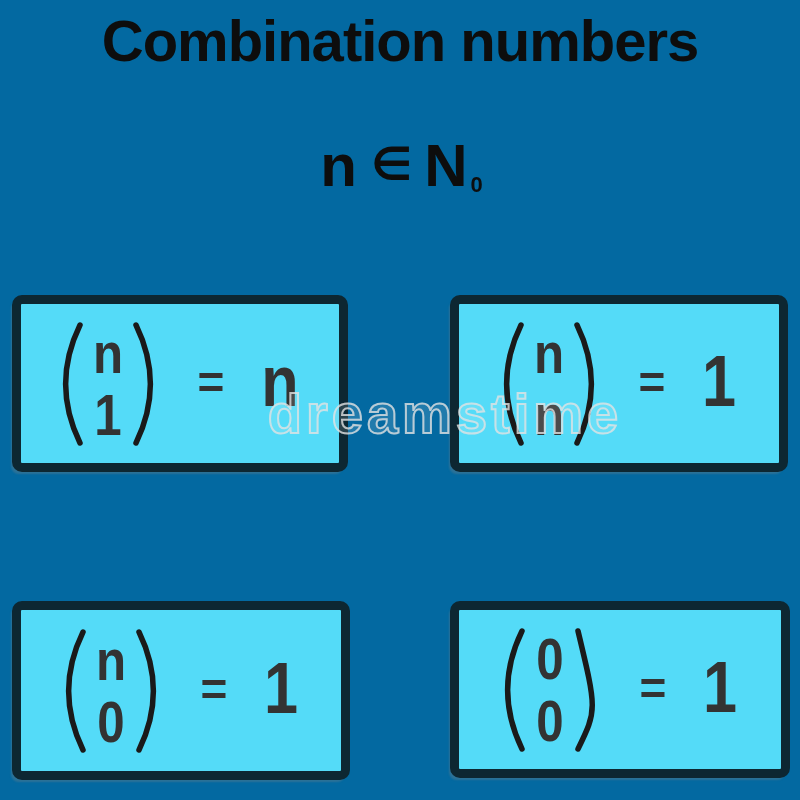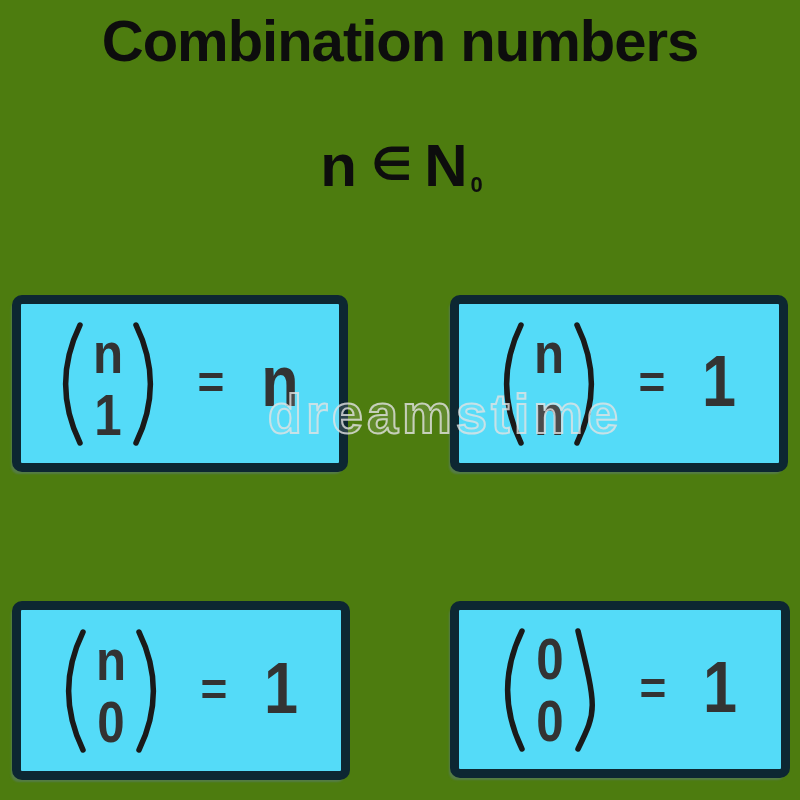--- a/index.html
+++ b/index.html
@@ -1,17 +1,17 @@
 <!DOCTYPE html>
 <html><head>
 <meta charset="utf-8">
 <style>
   html,body{margin:0;padding:0;background:#ffffff;}
   .page{
-    position:relative;width:800px;height:800px;background:#4d7c0f;overflow:hidden;
+    position:relative;width:800px;height:800px;background:#0369a1;overflow:hidden;
     font-family:"Liberation Sans","DejaVu Sans",sans-serif;
   }
   .title{
     position:absolute;top:0;left:0;width:800px;height:80px;
     display:flex;align-items:center;justify-content:center;
     font-size:58px;font-weight:700;color:#0d0d0d;letter-spacing:-1px;
   }
   .subtitle{
     position:absolute;top:130px;left:0;width:800px;height:70px;
     display:flex;align-items:center;justify-content:center;

